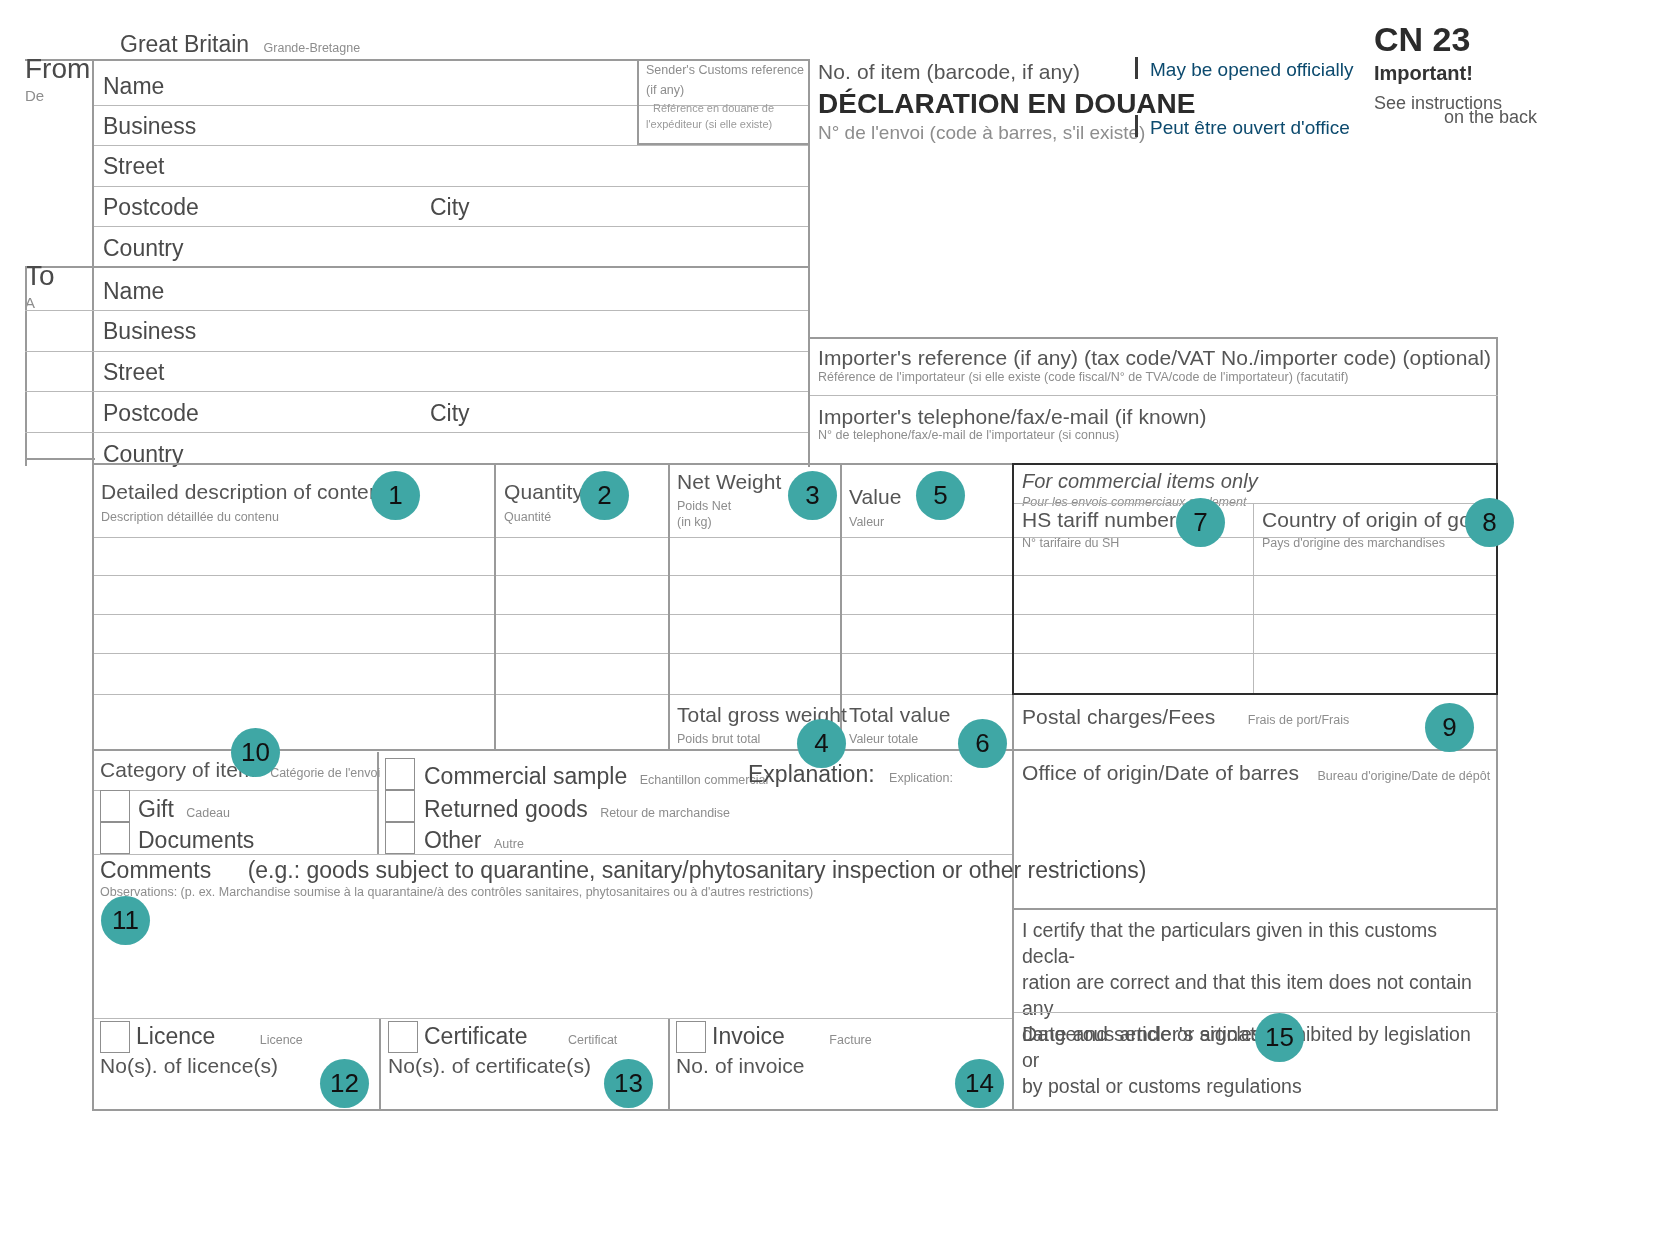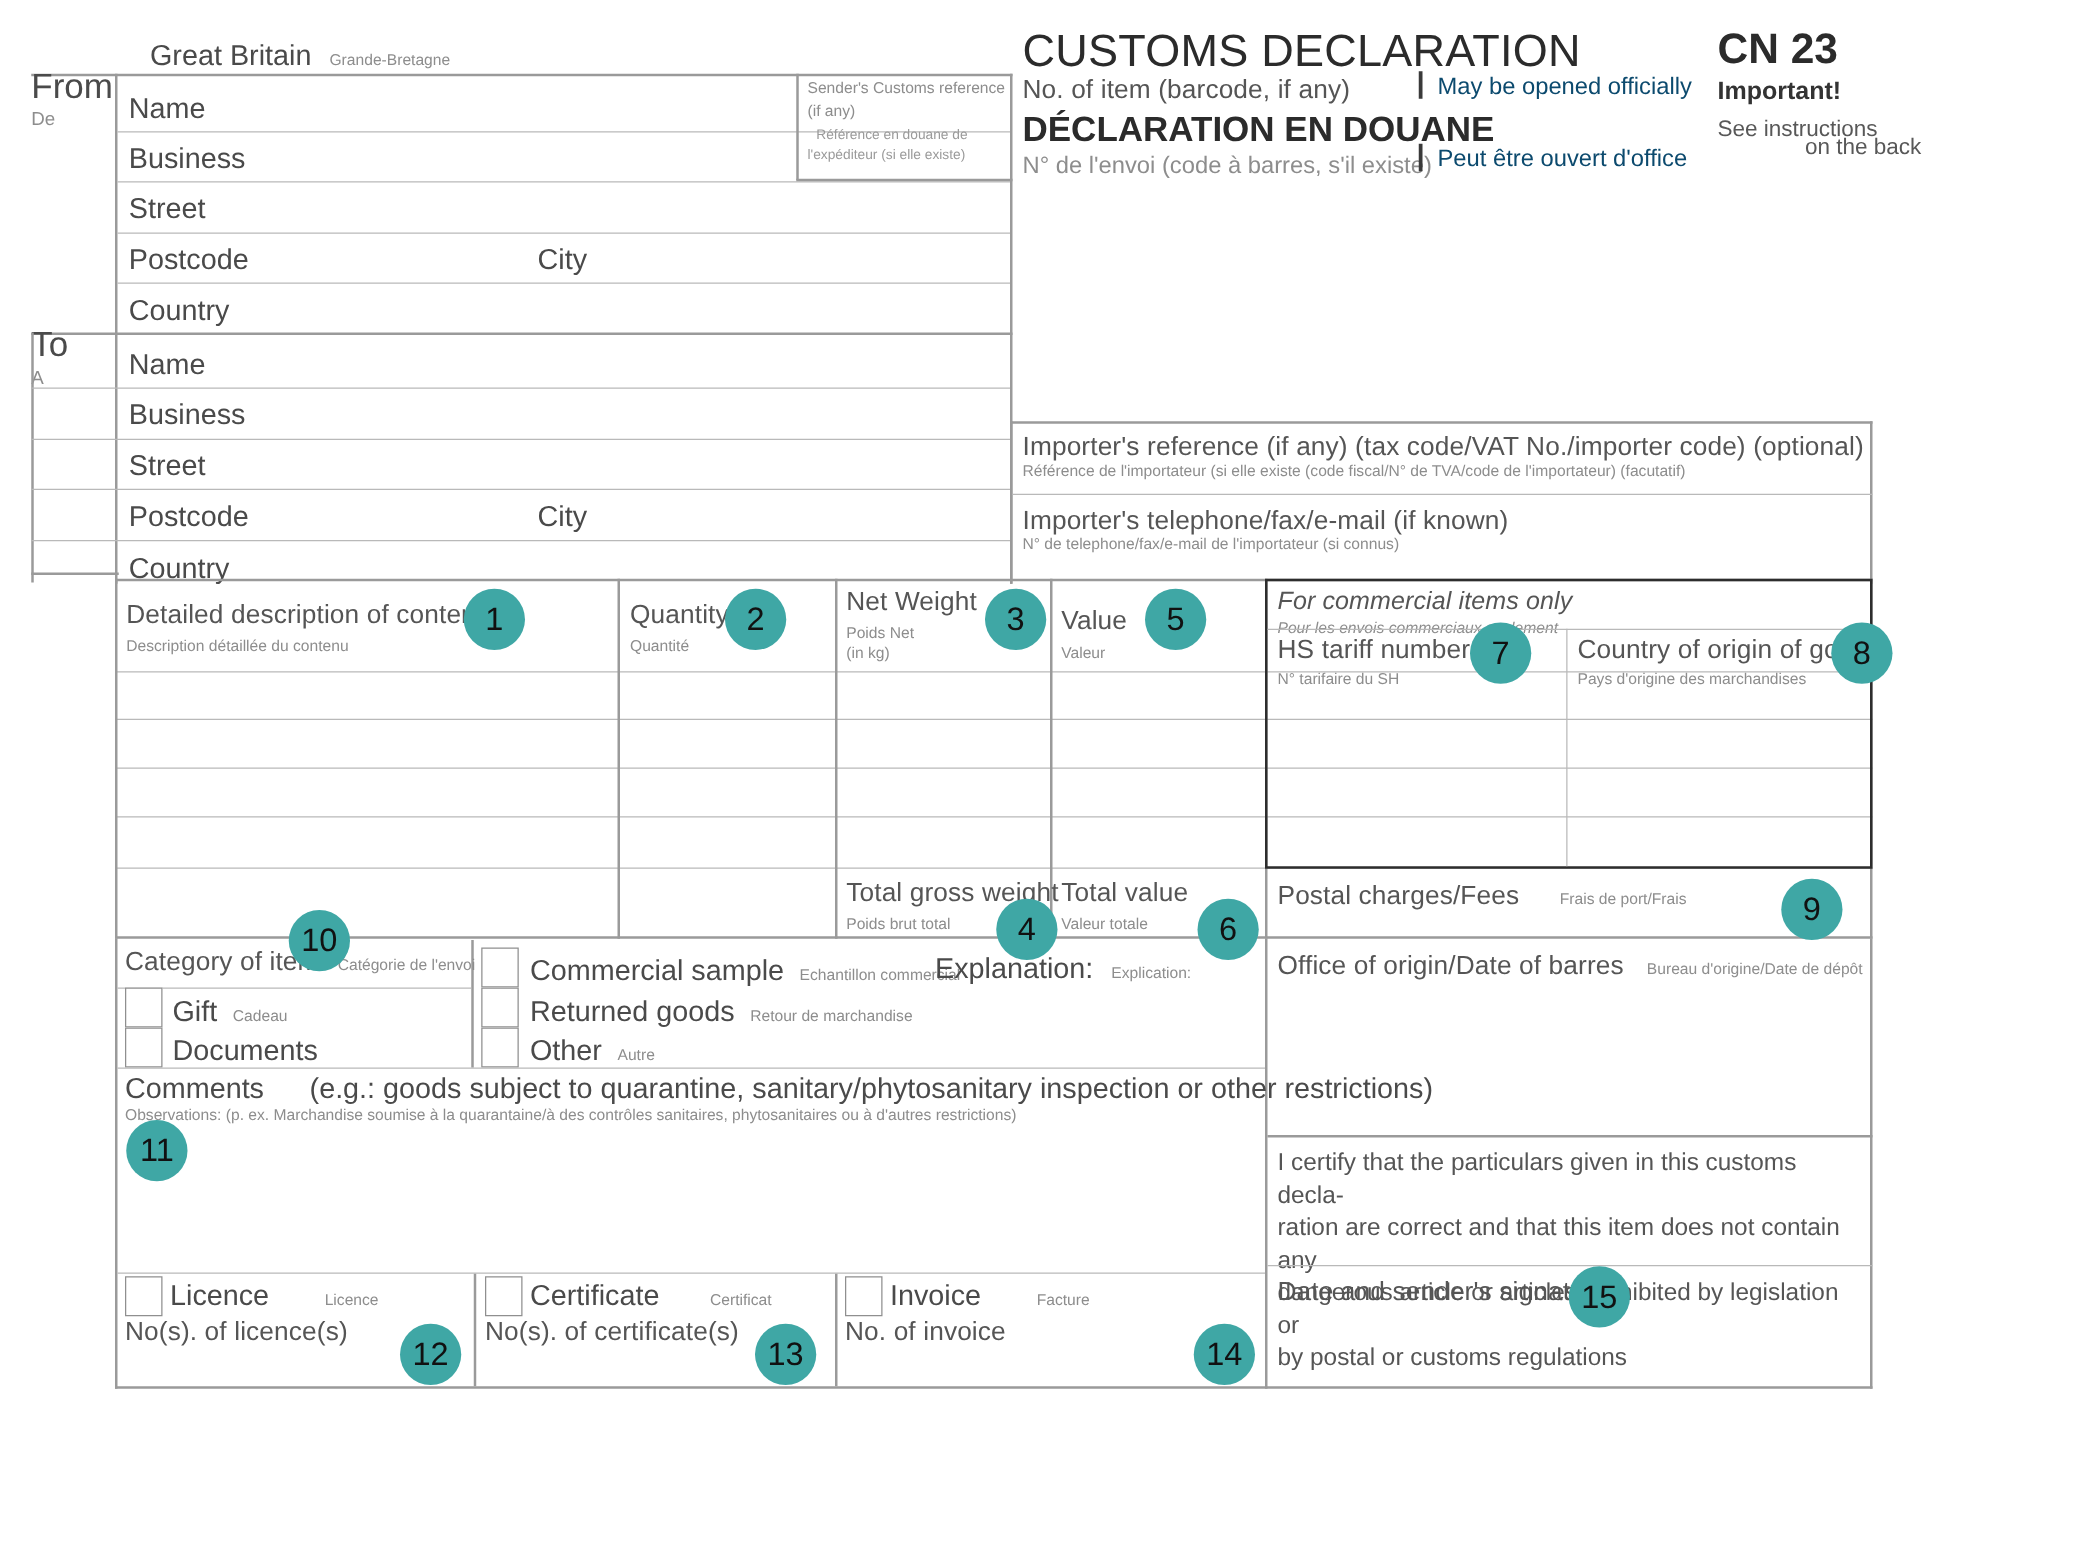--- a/index.html
+++ b/index.html
@@ -51,21 +51,20 @@
 </head>
 <body>
 
 <div class="form">
 
   <div class="b" style="left:120px; top:31px;">
     <span class="lbl-en-lg">Great Britain</span>
     <span class="lbl-fr" style="margin-left:10px;">Grande-Bretagne</span>
   </div>
 
-  <div class="b title-main" style="left:818px; top:20px;">CUSTOMS DECLARATION</div>
   <div class="b lbl-en" style="left:818px; top:60px;">No. of item (barcode, if any)</div>
   <div class="b title-fr" style="left:818px; top:88px;">DÉCLARATION EN DOUANE</div>
   <div class="b lbl-fr" style="left:818px; top:122px; font-size:19px;">N° de l'envoi (code à barres, s'il existe)</div>
 
   <div class="ln-dark" style="left:1135px; top:57px; width:3px; height:22px;"></div>
   <div class="b may" style="left:1150px; top:59px;">May be opened officially</div>
   <div class="ln-dark" style="left:1135px; top:115px; width:3px; height:22px;"></div>
   <div class="b may" style="left:1150px; top:117px;">Peut être ouvert d'office</div>
 
   <div class="b cn23" style="left:1374px; top:20px;">CN 23</div>

